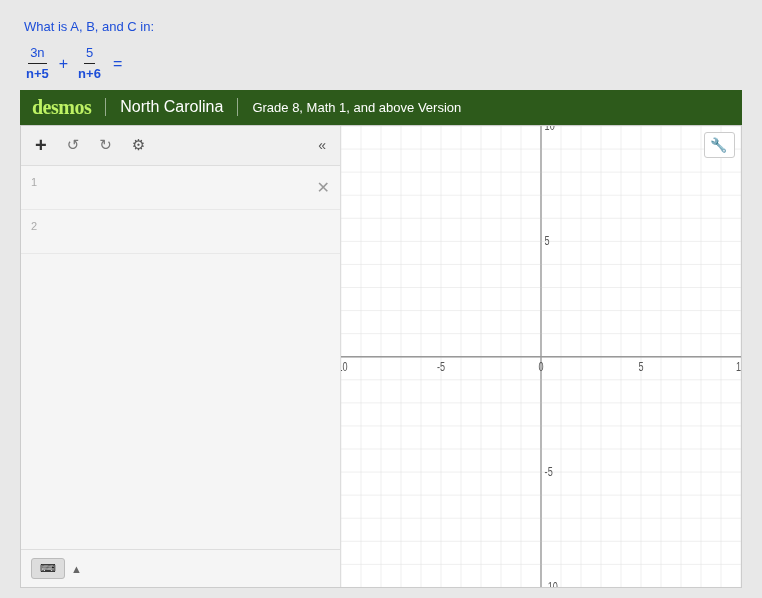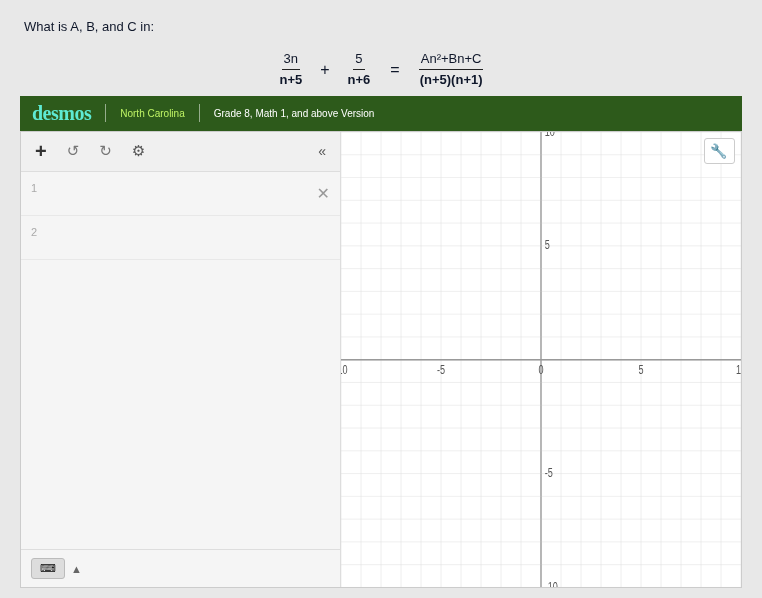--- a/index.html
+++ b/index.html
@@ -12,36 +12,35 @@
       display: flex;
       flex-direction: column;
       align-items: center;
       padding: 10px 20px;
     }
 
     .question-area {
       width: 100%;
       padding: 8px 4px 6px 4px;
       font-size: 14px;
-      color: #0f172a;
+      color: #1d4ed8;
       line-height: 1.4;
     }
 
     .question-text {
       font-size: 13px;
       margin-bottom: 4px;
     }
 
     .formula-container {
       display: flex;
       align-items: center;
-      gap: 14px;
-      font-size: 14px;
-      margin-top: 14px;
-      justify-content: center;
+      gap: 6px;
+      font-size: 14px;
+      margin-top: 8px;
     }
 
     .fraction {
       display: inline-flex;
       flex-direction: column;
       align-items: center;
       vertical-align: middle;
     }
 
     .fraction .num {
@@ -74,40 +73,40 @@
       background: #2d5a1b;
       display: flex;
       align-items: center;
       padding: 6px 12px;
       gap: 10px;
     }
 
     .desmos-logo {
       font-size: 20px;
       font-weight: bold;
-      color: #5eead4;
+      color: #bef264;
       letter-spacing: -0.5px;
       font-family: Georgia, serif;
     }
 
     .desmos-divider {
       width: 1px;
       height: 18px;
       background: rgba(255,255,255,0.5);
       margin: 0 4px;
     }
 
     .desmos-state {
-      color: #bef264;
-      font-size: 10px;
+      color: #ffffff;
+      font-size: 16px;
     }
 
     .desmos-course {
       color: white;
-      font-size: 10px;
+      font-size: 13px;
     }
 
     
     .calculator-container {
       width: 100%;
       flex: 1;
       display: flex;
       background: white;
       border: 1px solid #ccc;
       position: relative;
@@ -266,24 +265,20 @@
     <span class="fraction">
       <span class="num">3n</span>
       <span class="den">n+5</span>
     </span>
     <span class="plus-sign">+</span>
     <span class="fraction">
       <span class="num">5</span>
       <span class="den">n+6</span>
     </span>
     <span class="equals-sign">=</span>
-    <span class="fraction">
-      <span class="num">An²+Bn+C</span>
-      <span class="den">(n+5)(n+1)</span>
-    </span>
   </div>
 </div>
 
 <div class="desmos-bar">
   <span class="desmos-logo">desmos</span>
   <div class="desmos-divider"></div>
   <span class="desmos-state">North Carolina</span>
   <div class="desmos-divider"></div>
   <span class="desmos-course">Grade 8, Math 1, and above Version</span>
 </div>

